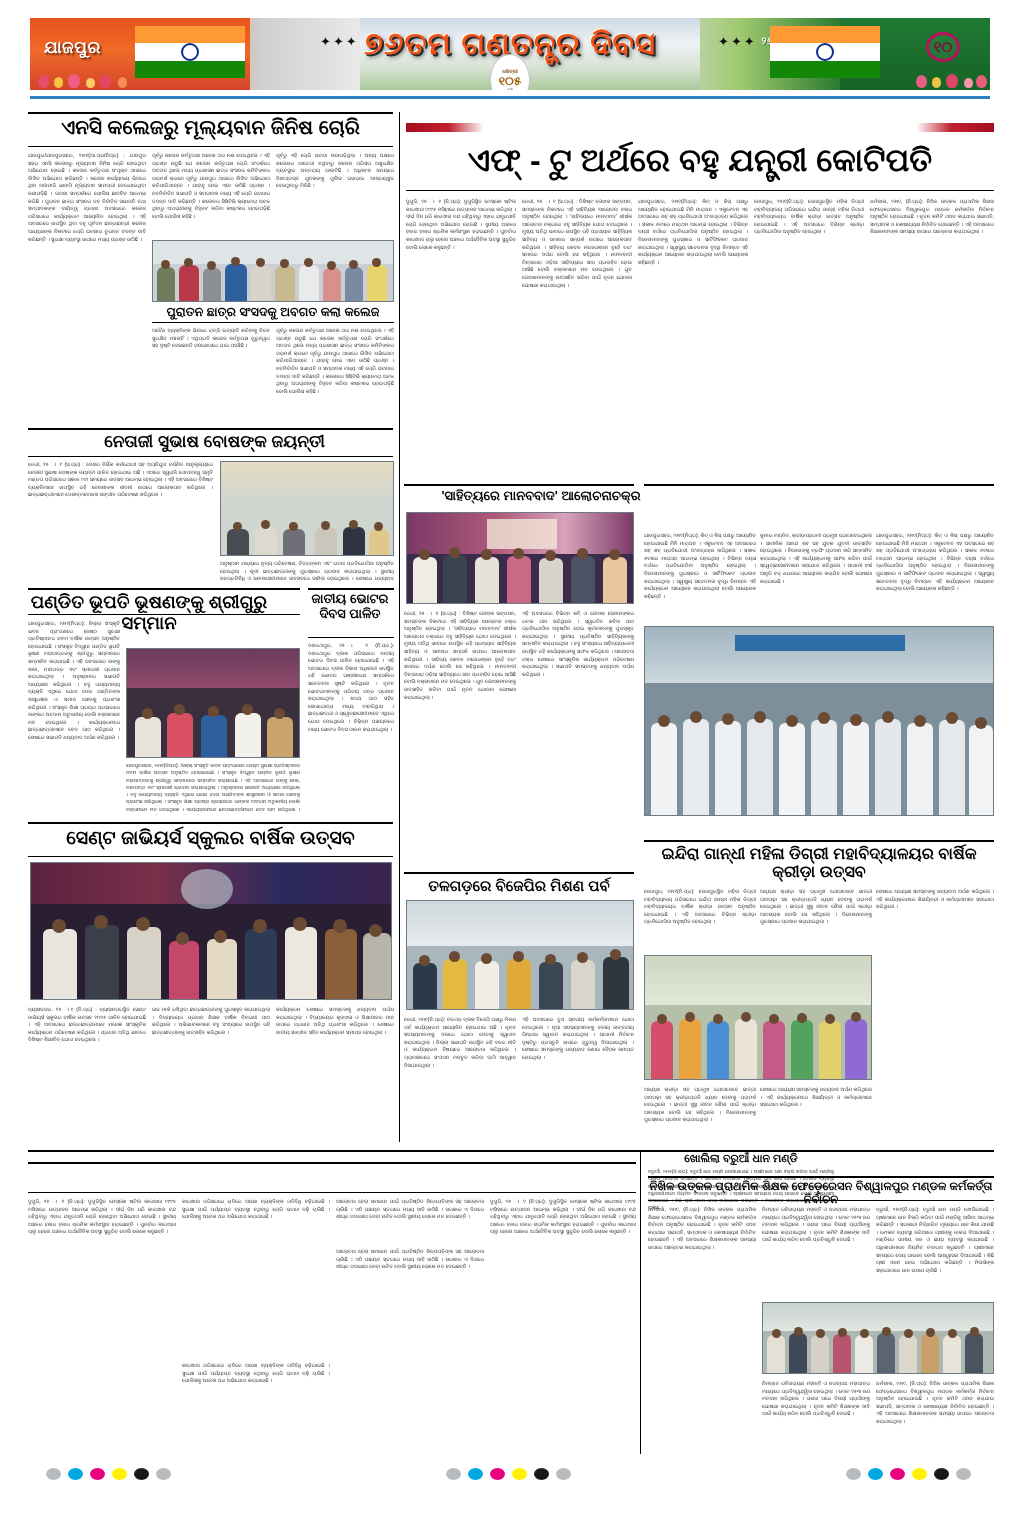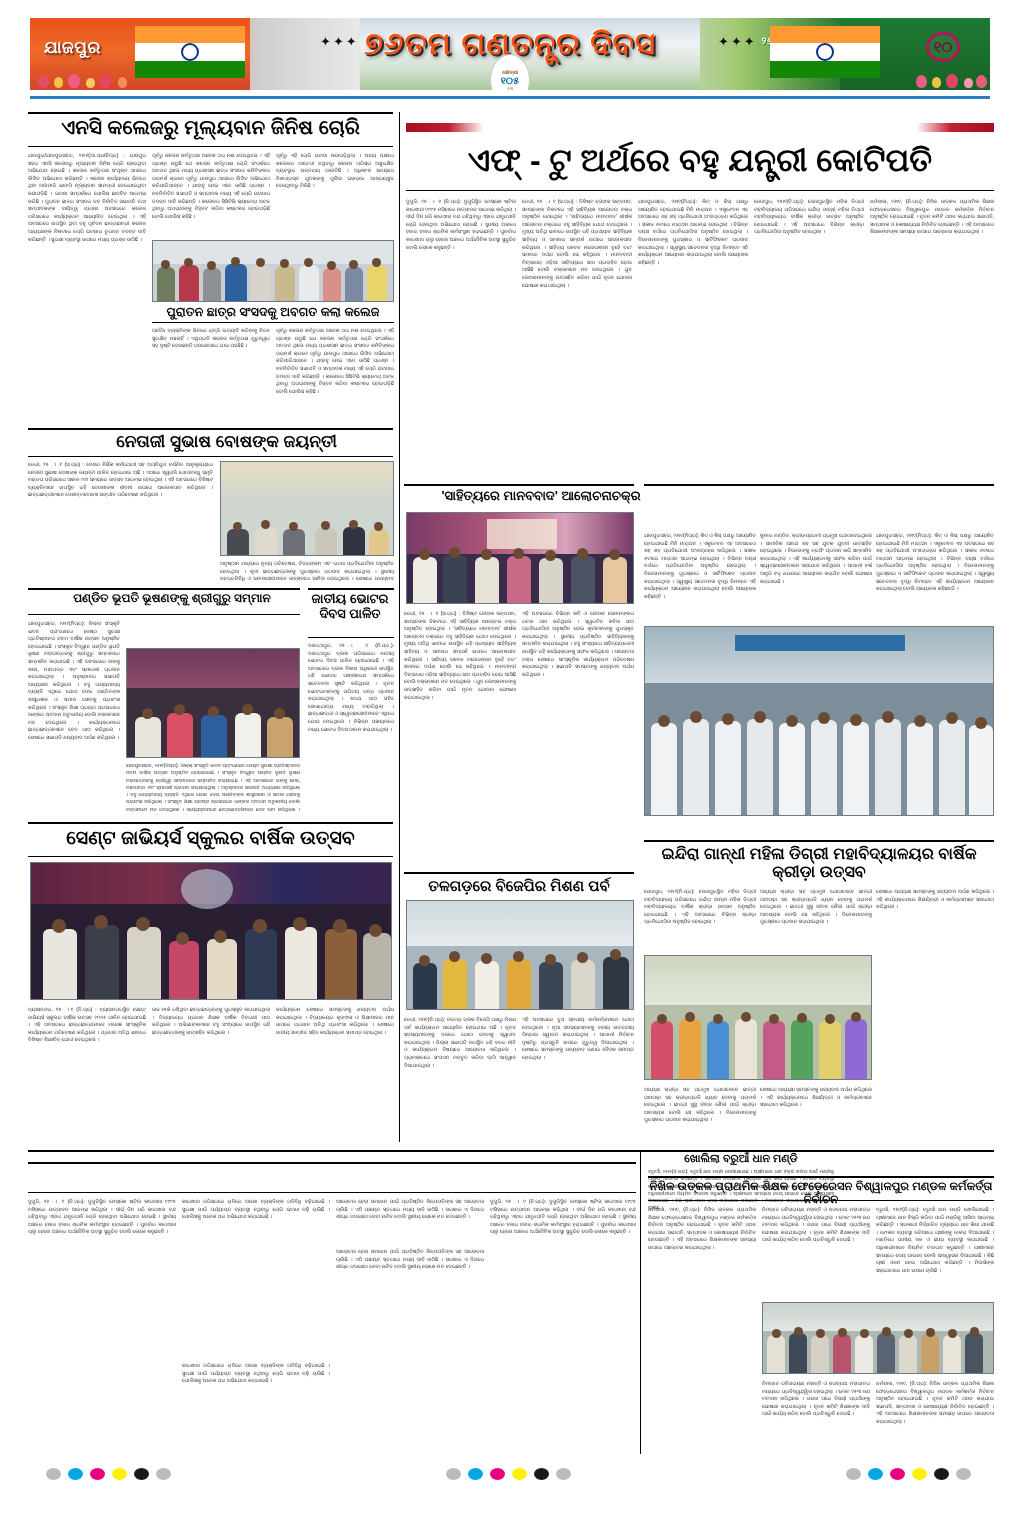--- a/index.html
+++ b/index.html
@@ -32,21 +32,21 @@
      display:flex; align-items:center; justify-content:center; background:rgba(255,255,255,.05); }
   .mh-title { position:absolute; left:0; right:0; top:8px; text-align:center; font-size:31px;
      font-weight:bold; color:#f0521a; letter-spacing:1px;
      text-shadow: 2px 2px 0 #2b2b2b, -1px -1px 0 #fff8e0, 3px 3px 4px rgba(0,0,0,.55); }
   .mh-sky { position:absolute; left:330px; top:0; width:340px; height:72px;
      background:linear-gradient(180deg,#cfd9e4 0%,#eef2f5 35%,#d6e2d2 70%,#a9c99a 100%); }
   .mh-emblem { position:absolute; left:50%; margin-left:-20px; bottom:-16px; width:40px; height:52px;
      background:#fff; border:1px solid #c9c9c9; border-radius:50%;
      display:flex; flex-direction:column; align-items:center; justify-content:center; z-index:6; }
   .mh-emblem .e1 { font-size:5px; color:#7b4a12; font-weight:bold; }
-  .mh-emblem .e2 { font-size:10px; color:#0369a1; font-weight:bold; line-height:1; }
+  .mh-emblem .e2 { font-size:12px; color:#a16207; font-weight:bold; line-height:1; }
   .mh-emblem .e3 { font-size:4px; color:#7b4a12; }
   .flag { position:absolute; top:8px; width:110px; height:52px; z-index:4; }
   .flag .band { position:absolute; left:0; width:100%; height:33.3%; }
   .flag .b1 { top:0; background:#ff9933; }
   .flag .b2 { top:33.3%; background:#ffffff; }
   .flag .b3 { top:66.6%; background:#138808; }
   .flag .chakra { position:absolute; left:50%; top:50%; width:18px; height:18px; margin:-9px 0 0 -9px;
      border:2px solid #0a2f8f; border-radius:50%; }
   .flagL { left:105px; } .flagR { right:110px; }
   .birds { position:absolute; top:16px; font-size:13px; color:#111; letter-spacing:2px; z-index:5; }
@@ -172,21 +172,21 @@
     </div>
   </div>
 
   <div class="sub-hl" style="position:absolute; left:152px; top:305px; width:242px; font-size:12.5px;">ପୁରାତନ ଛାତ୍ର ସଂସଦକୁ ଅବଗତ କଲା କଲେଜ</div>
   <div class="hr-thin" style="left:152px; top:322px; width:242px;"></div>
 
   <div class="body-txt" style="position:absolute; left:152px; top:327px; width:118px; height:95px;">ଅବୈଧ ବ୍ୟକ୍ତିଙ୍କ ଭିତରେ ରାତ୍ରି ଇତ୍ୟାଦି କରିବାକୁ ନିରବ ସୁରକ୍ଷିତ ମଞ୍ଚନାହିଁ । ଏଥିପ୍ରତି କଲେଜ କର୍ତ୍ତୃପକ୍ଷ ଗୁରୁତ୍ୱର ସହ ଦୃଷ୍ଟି ଦେଉଛନ୍ତି ପଦକ୍ଷେପରେ ଯାଇ ପହଞ୍ଚିଛି ।</div>
   <div class="body-txt" style="position:absolute; left:276px; top:327px; width:118px; height:95px;">ପୂର୍ବରୁ କଲେଜ କର୍ତ୍ତୃପକ୍ଷ ଅନେକ ଥର ନଈ ଦେଇଥିଲେ । ଏହି ପ୍ରଶ୍ନ ଉଠୁଛି ଯେ କଲେଜ କର୍ତ୍ତୃପକ୍ଷ ଚୋରି ସଂପର୍କରେ ଅବଗତ ଥିଲେ ମଧ୍ୟ ପ୍ରଶାସନ ଛାତ୍ର ସଂସଦର କମିଟିଙ୍କର ପରାମର୍ଶ କ୍ରମେ ପୂର୍ବରୁ ଯାଜପୁର ଥାନାରେ ଲିଖିତ ଅଭିଯୋଗ କରିପାରିଥାନ୍ତେ । ଯାହାହୁ ନେଇ ଏବେ ଉଠିଛି ପ୍ରଶ୍ନ । ନବନିର୍ବାଚିତ ସଭାପତି ଓ ସମ୍ପାଦକ ମଧ୍ୟ ଏହି ଚୋରି ଘଟଣାର ତଦନ୍ତ ଦାବି କରିଛନ୍ତି । କଲେଜର ସିସିଟିଭି କ୍ୟାମେରା ଅଚଳ ଥିବାରୁ ଅପରାଧୀଙ୍କୁ ଚିହ୍ନଟ କରିବା କଷ୍ଟକର ହୋଇପଡ଼ିଛି ବୋଲି ପୋଲିସ କହିଛି ।</div>
 
   <div class="hr-thick" style="left:28px; top:428px; width:365px;"></div>
-  <div class="hl" style="position:absolute; left:44px; top:432px; width:365px; font-size:17px;">ନେତାଜୀ ସୁଭାଷ ବୋଷଙ୍କ ଜୟନ୍ତୀ</div>
+  <div class="hl" style="position:absolute; left:32px; top:432px; width:365px; font-size:17px;">ନେତାଜୀ ସୁଭାଷ ବୋଷଙ୍କ ଜୟନ୍ତୀ</div>
   <div class="hr-thin" style="left:28px; top:456px; width:365px;"></div>
 
   <div class="body-txt" style="position:absolute; left:28px; top:461px; width:185px; height:120px;">ଡେରୀ, ୨୫ ା ୧ (ସ.ପ୍ର) : ଦେଶର ନିର୍ଭିକ କର୍ମଯୋଗୀ ସହ ଅଗ୍ନିଯୁଗ ବର୍ଣ୍ଣିତ ଆନୁକୂଲ୍ୟରେ ନେତାଜୀ ସୁଭାଷ ବୋଷଙ୍କ ଜୟନ୍ତୀ ପାଳିତ ହୋଇଯାଇ ଅଛି । ଏଠାରେ ସ୍ୱରାଜି ଗୋପବନ୍ଧୁ ସ୍ମୃତି ମଣ୍ଡପ ପରିସରରେ ସକାଳ ୯ଟା ସମୟରେ ଉତ୍ସବ ଆରମ୍ଭ ହୋଇଥିଲା । ଏହି ଅବସରରେ ବିଶିଷ୍ଟ ବ୍ୟକ୍ତିମାନେ ଉପସ୍ଥିତ ରହି ନେତାଜୀଙ୍କ ଜୀବନୀ ଉପରେ ଆଲୋକପାତ କରିଥିଲେ । ଛାତ୍ରଛାତ୍ରୀମାନେ ଦେଶାତ୍ମବୋଧକ ସଙ୍ଗୀତ ପରିବେଷଣ କରିଥିଲେ ।</div>
   <div class="photo" style="left:220px; top:461px; width:174px; height:95px; background:#cfd6cf;">
     <div style="position:absolute;left:0;right:0;top:0;height:42%;background:linear-gradient(180deg,#e6dcc3,#cfd6cf);"></div>
     <div style="position:absolute;left:0;right:0;bottom:0;height:60%;">
       <span class="ppl" style="left:6px;width:22px;height:26px;background:#4a4a52;"></span>
       <span class="head" style="left:12px;bottom:24px;width:9px;height:9px;"></span>
       <span class="ppl" style="left:34px;width:22px;height:28px;background:#ded9cf;"></span>
       <span class="head" style="left:40px;bottom:26px;width:9px;height:9px;"></span>
@@ -198,21 +198,21 @@
       <span class="head" style="left:128px;bottom:26px;width:9px;height:9px;"></span>
       <span class="ppl" style="left:148px;width:20px;height:26px;background:#e0c88c;"></span>
       <span class="head" style="left:153px;bottom:24px;width:9px;height:9px;"></span>
     </div>
   </div>
   <div class="body-txt" style="position:absolute; left:220px; top:560px; width:174px; height:22px;">ଅନୁଷ୍ଠାନ ମଧ୍ୟରେ ନୃତ୍ୟ ପରିବେଷଣ, ଚିତ୍ରାଙ୍କନ ଏବଂ ରଚନା ପ୍ରତିଯୋଗିତା ଅନୁଷ୍ଠିତ ହୋଇଥିଲା । କୃତୀ ଛାତ୍ରଛାତ୍ରୀଙ୍କୁ ପୁରସ୍କାର ପ୍ରଦାନ କରାଯାଇଥିଲା । ସ୍ଥାନୀୟ ଜନପ୍ରତିନିଧି ଓ ସମାଜସେବୀମାନେ ଉତ୍ସବରେ ସାମିଲ ହୋଇଥିଲେ । ଶେଷରେ ଧନ୍ୟବାଦ ଅର୍ପଣ କରାଯାଇଥିଲା ।</div>
 
   <div class="hr-thick" style="left:28px; top:588px; width:272px;"></div>
   <div class="hr-thick" style="left:308px; top:588px; width:86px;"></div>
 
-  <div class="hl" style="position:absolute; left:36px; top:592px; width:272px; font-size:12px;">ପଣ୍ଡିତ ଭୂପତି ଭୂଷଣଙ୍କୁ ଶ୍ରୀଗୁରୁ ସମ୍ମାନ</div>
+  <div class="hl" style="position:absolute; left:13px; top:592px; width:272px; font-size:18px;">ପଣ୍ଡିତ ଭୂପତି ଭୂଷଣଙ୍କୁ ଶ୍ରୀଗୁରୁ ସମ୍ମାନ</div>
   <div class="hl" style="position:absolute; left:306px; top:592px; width:88px; font-size:13px;">ଜାତୀୟ ଭୋଟର ଦିବସ ପାଳିତ</div>
 
   <div class="hr-thin" style="left:28px; top:614px; width:272px;"></div>
   <div class="hr-thin" style="left:308px; top:637px; width:86px;"></div>
 
   <div class="body-txt" style="position:absolute; left:28px; top:620px; width:92px; height:195px;">ଯାଜପୁରସହର, ୨୫ା୧(ନିପ୍ର): ଜିଲ୍ଲା ସଂସ୍କୃତି ଭବନ ପ୍ରାଂଗଣରେ ଜେଷ୍ଠ ସୁରକ୍ଷା ପ୍ରତିଷ୍ଠାନର ନବମ ବାର୍ଷିକ ଉତ୍ସବ ଅନୁଷ୍ଠିତ ହୋଇଯାଇଛି । ସଂସ୍କୃତ ବିଦ୍ୱାନ ପଣ୍ଡିତ ଭୂପତି ଭୂଷଣ ମହାପାତ୍ରଙ୍କୁ ଶ୍ରୀଗୁରୁ ସମ୍ମାନରେ ସମ୍ମାନିତ କରାଯାଇଛି । ଏହି ଅବସରରେ ତାଙ୍କୁ ଶାଲ, ମାନପତ୍ର ଏବଂ ସ୍ମାରକୀ ପ୍ରଦାନ କରାଯାଇଥିଲା । ଅନୁଷ୍ଠାନର ସଭାପତି ଅଧ୍ୟକ୍ଷତା କରିଥିଲେ । ବହୁ ଗଣ୍ୟମାନ୍ୟ ବ୍ୟକ୍ତି ଏଥିରେ ଯୋଗ ଦେଇ ପଣ୍ଡିତଙ୍କ ଶାସ୍ତ୍ରଜ୍ଞାନ ଓ ସମାଜ ସେବାକୁ ପ୍ରଶଂସା କରିଥିଲେ । ସଂସ୍କୃତ ଶିକ୍ଷା ପ୍ରଚାର ପ୍ରସାରରେ ତାଙ୍କର ଅବଦାନ ଅତୁଳନୀୟ ବୋଲି ବକ୍ତାମାନେ ମତ ଦେଇଥିଲେ । କାର୍ଯ୍ୟକ୍ରମରେ ଛାତ୍ରଛାତ୍ରୀମାନେ ବେଦ ପାଠ କରିଥିଲେ । ଶେଷରେ ସଭାପତି ଧନ୍ୟବାଦ ଅର୍ପଣ କରିଥିଲେ ।</div>
   <div class="photo" style="left:126px; top:648px; width:174px; height:110px; background:#3a2f3c;">
     <div style="position:absolute;left:0;right:0;top:0;height:36%;background:linear-gradient(180deg,#6b3b5c,#8f4b6b);"></div>
     <div style="position:absolute;left:0;right:0;bottom:0;height:68%;">
       <span class="ppl" style="left:8px;width:26px;height:40px;background:#e8e4db;"></span>

